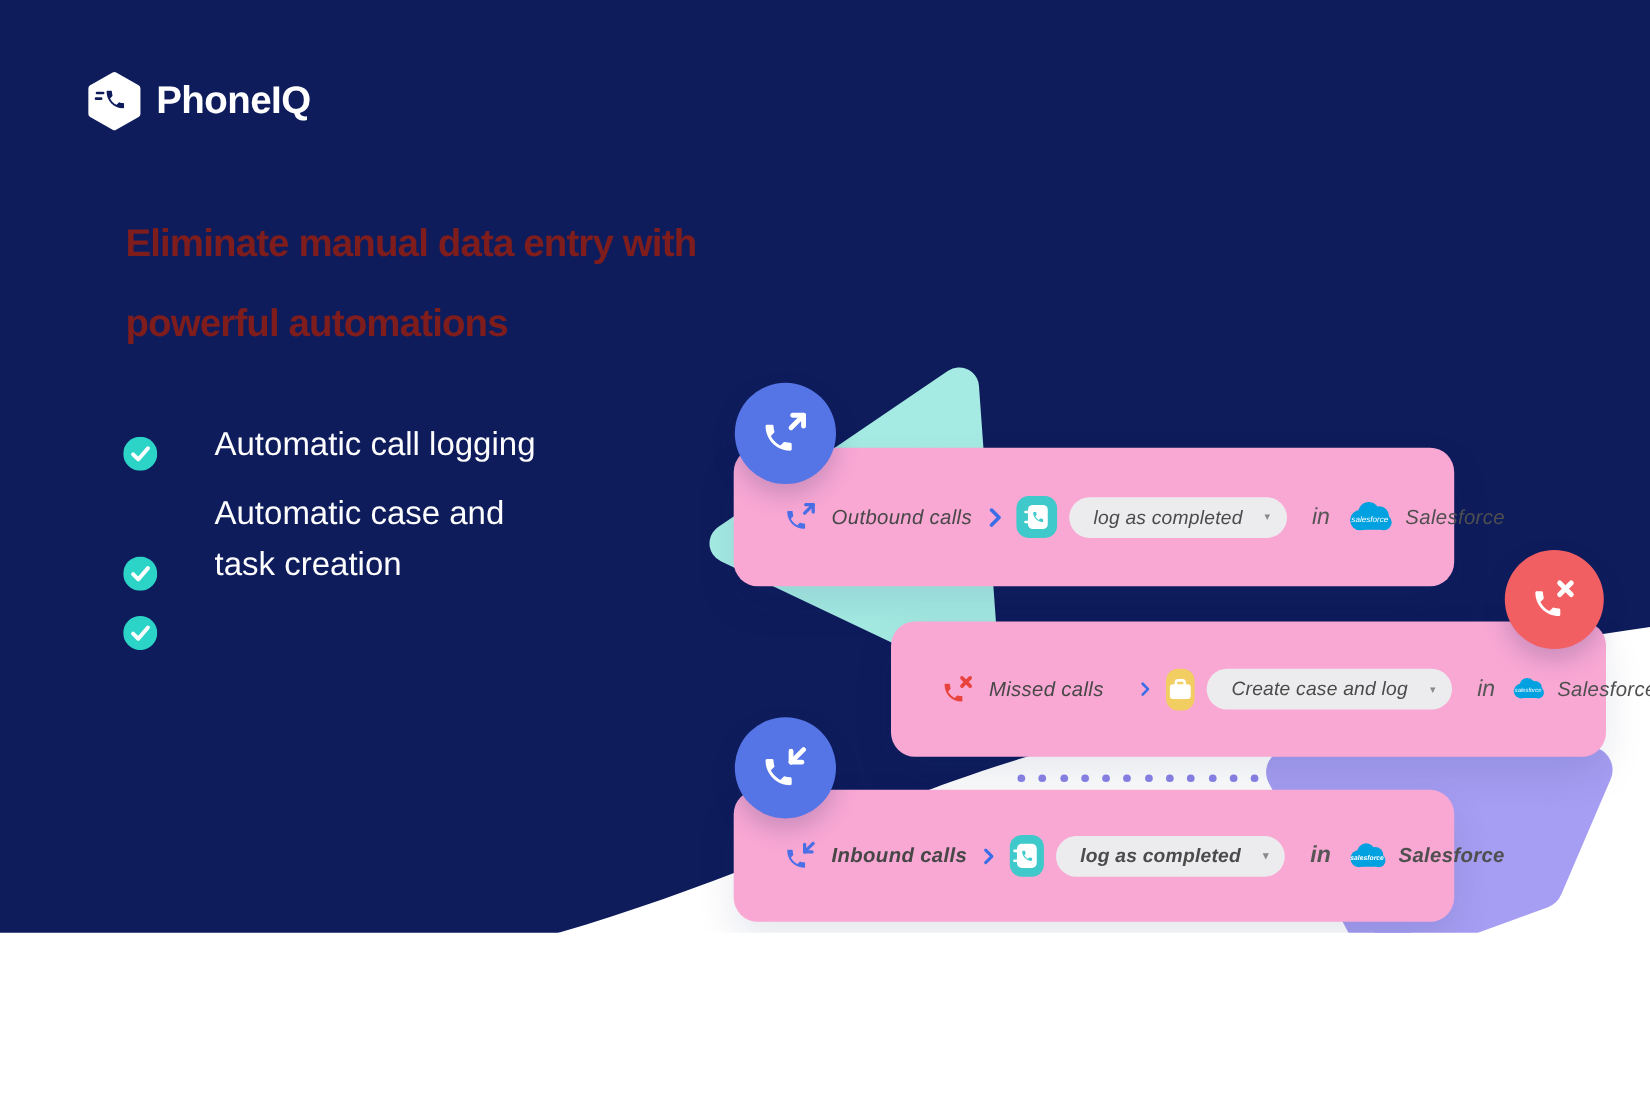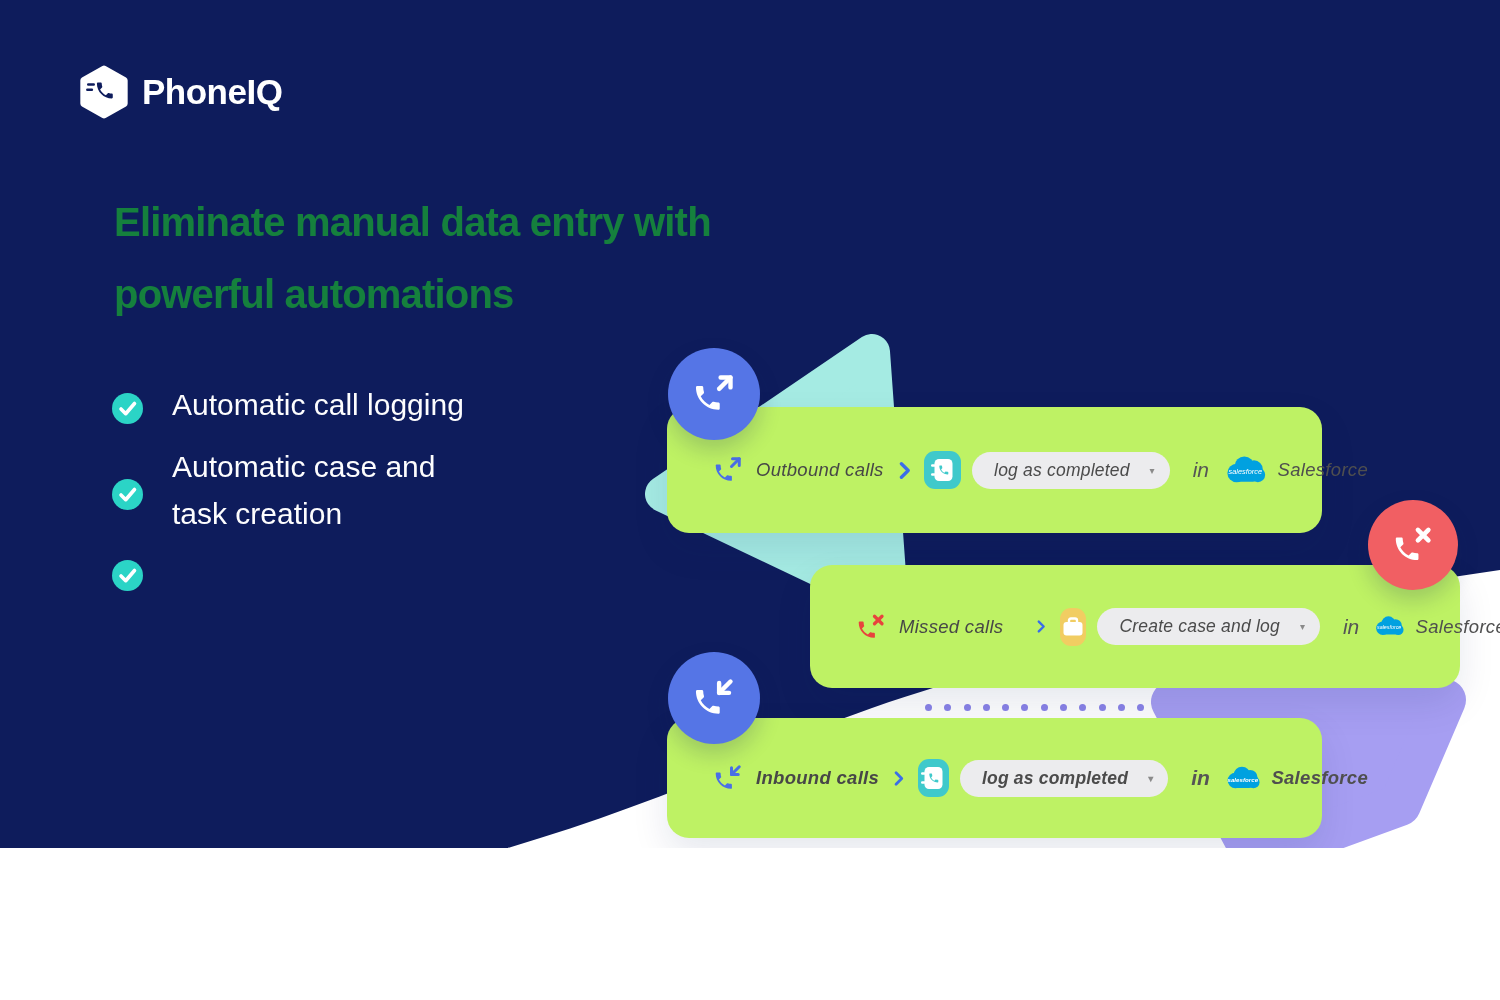--- a/index.html
+++ b/index.html
@@ -9,47 +9,47 @@
   }
   .bg-layer{position:absolute;left:0;top:0;width:1500px;height:1000px;}
 
   
   .brand{position:absolute;left:78px;top:64px;display:flex;align-items:center;}
   .brand-name{color:#ffffff;font-size:35px;font-weight:bold;letter-spacing:-0.5px;margin-left:12px;}
 
   
   .headline{
     position:absolute;left:114px;top:186px;margin:0;
-    color:#15803d;font-size:40px;font-weight:bold;letter-spacing:-0.8px;line-height:72px;
+    color:#7f1d1d;font-size:35px;font-weight:bold;letter-spacing:-0.8px;line-height:72px;
   }
 
   
   .features{position:absolute;left:112px;top:381px;margin:0;padding:0;list-style:none;}
-  .features li{display:flex;align-items:center;margin-bottom:15px;}
+  .features li{display:flex;align-items:flex-end;margin-bottom:15px;gap:23px;}
   .features li:nth-child(3){margin-bottom:21px;}
   .feature-check{flex:0 0 31px;margin-top:8px;margin-right:29px;}
   .feature-label{color:#fdfdfe;font-size:30px;line-height:47px;}
   .feature-label.w2{max-width:290px;}
   .feature-label.w4{max-width:360px;}
 
   
   .dotrow{position:absolute;display:flex;}
   .dotrow .dot{width:7px;height:7px;border-radius:50%;background:#8b84e9;margin-right:12.3px;}
 
   
   .bubble{position:absolute;border-radius:50%;display:flex;align-items:center;justify-content:center;
     box-shadow:0 10px 22px rgba(13,28,92,.20);}
   .bubble.blue{background:#5575e6;width:92px;height:92px;}
   .bubble.red{background:#f15f63;width:90px;height:90px;}
   #bubble-outbound{left:668px;top:348px;}
   #bubble-missed{left:1368px;top:500px;}
   #bubble-inbound{left:668px;top:652px;}
 
   
-  .card{position:absolute;background:#bef264;border-radius:22px;
+  .card{position:absolute;background:#f9a8d4;border-radius:22px;
     box-shadow:0 16px 36px rgba(13,28,92,.10);display:flex;align-items:center;}
   #card-outbound{left:667px;top:407px;width:655px;height:126px;}
   #card-missed{left:810px;top:565px;width:650px;height:123px;}
   #card-inbound{left:667px;top:718px;width:655px;height:120px;font-weight:bold;}
   .card-row{display:flex;align-items:center;width:100%;padding:0 26px 0 46px;}
   .trigger-icon{flex:0 0 30px;margin-right:13px;display:flex;}
   .trigger-label{font-size:18.5px;font-style:italic;color:#474747;letter-spacing:.3px;margin-right:15px;white-space:nowrap;}
   #card-missed .trigger-label{margin-right:34px;}
   .chev{margin-right:14px;display:flex;}
   .action-sq{width:38px;height:38px;border-radius:11px;margin-right:11px;

